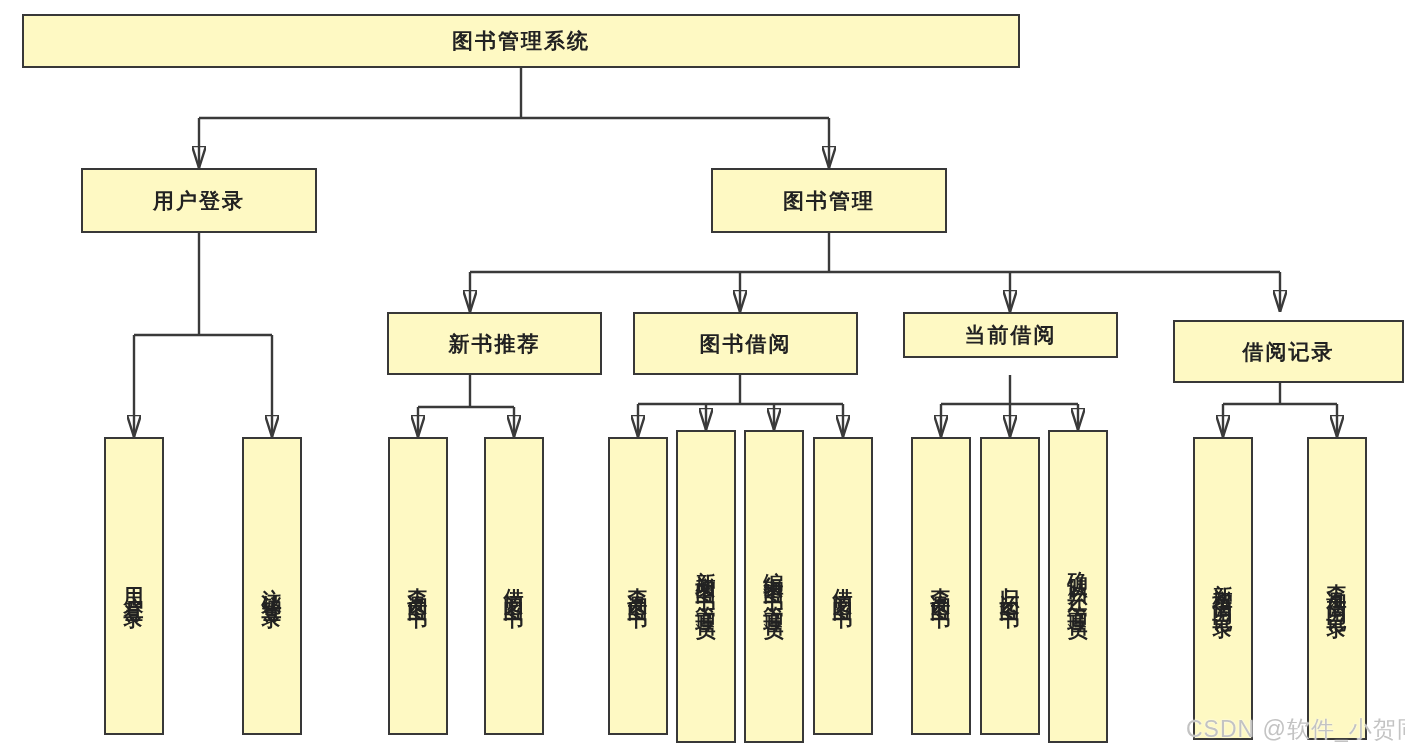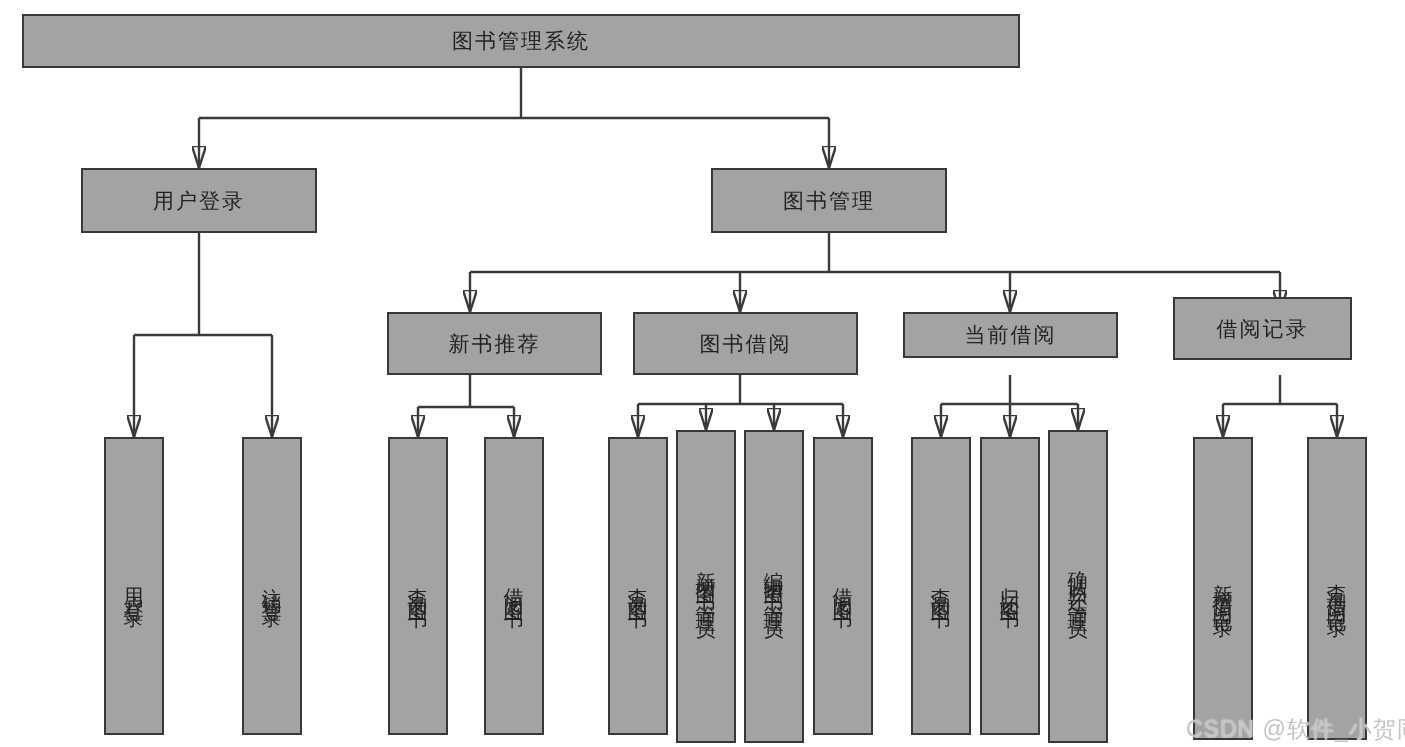--- a/index.html
+++ b/index.html
@@ -23,26 +23,27 @@
   }
   #connectors path {
     stroke: #3a3a3a;
     stroke-width: 2.4;
     fill: none;
   }
   .box-h, .box-v {
     position: absolute;
     box-sizing: border-box;
     border: 2.5px solid #383838;
-    background: #a3a3a3;
+    background: #fef9c3;
     display: flex;
     align-items: center;
     justify-content: center;
     z-index: 2;
     color: #222222;
+    font-weight: bold;
   }
   .box-h .lbl {
     font-size: 21px;
     letter-spacing: 2px;
     white-space: nowrap;
   }
   .box-v .lbl {
     writing-mode: vertical-rl;
     text-orientation: mixed;
     font-size: 20px;
@@ -141,21 +142,21 @@
 
   <div class="box-h" style="left:363px; top:312px; width:215px; height:63px;margin-left:24px;">
     <span class="lbl">新书推荐</span>
   </div>
   <div class="box-h" style="left:633px; top:312px; width:225px; height:63px;">
     <span class="lbl">图书借阅</span>
   </div>
   <div class="box-h" style="left:903px; top:312px; width:215px; height:46px;">
     <span class="lbl">当前借阅</span>
   </div>
-  <div class="box-h" style="left:1173px; top:297px; width:179px; height:63px;">
+  <div class="box-h" style="left:1173px; top:320px; width:231px; height:63px;">
     <span class="lbl">借阅记录</span>
   </div>
 
   <div class="box-v" style="left:104px; top:437px; width:60px; height:298px;">
     <span class="lbl">用户登录</span>
   </div>
   <div class="box-v" style="left:242px; top:437px; width:60px; height:298px;">
     <span class="lbl">注销登录</span>
   </div>
 

